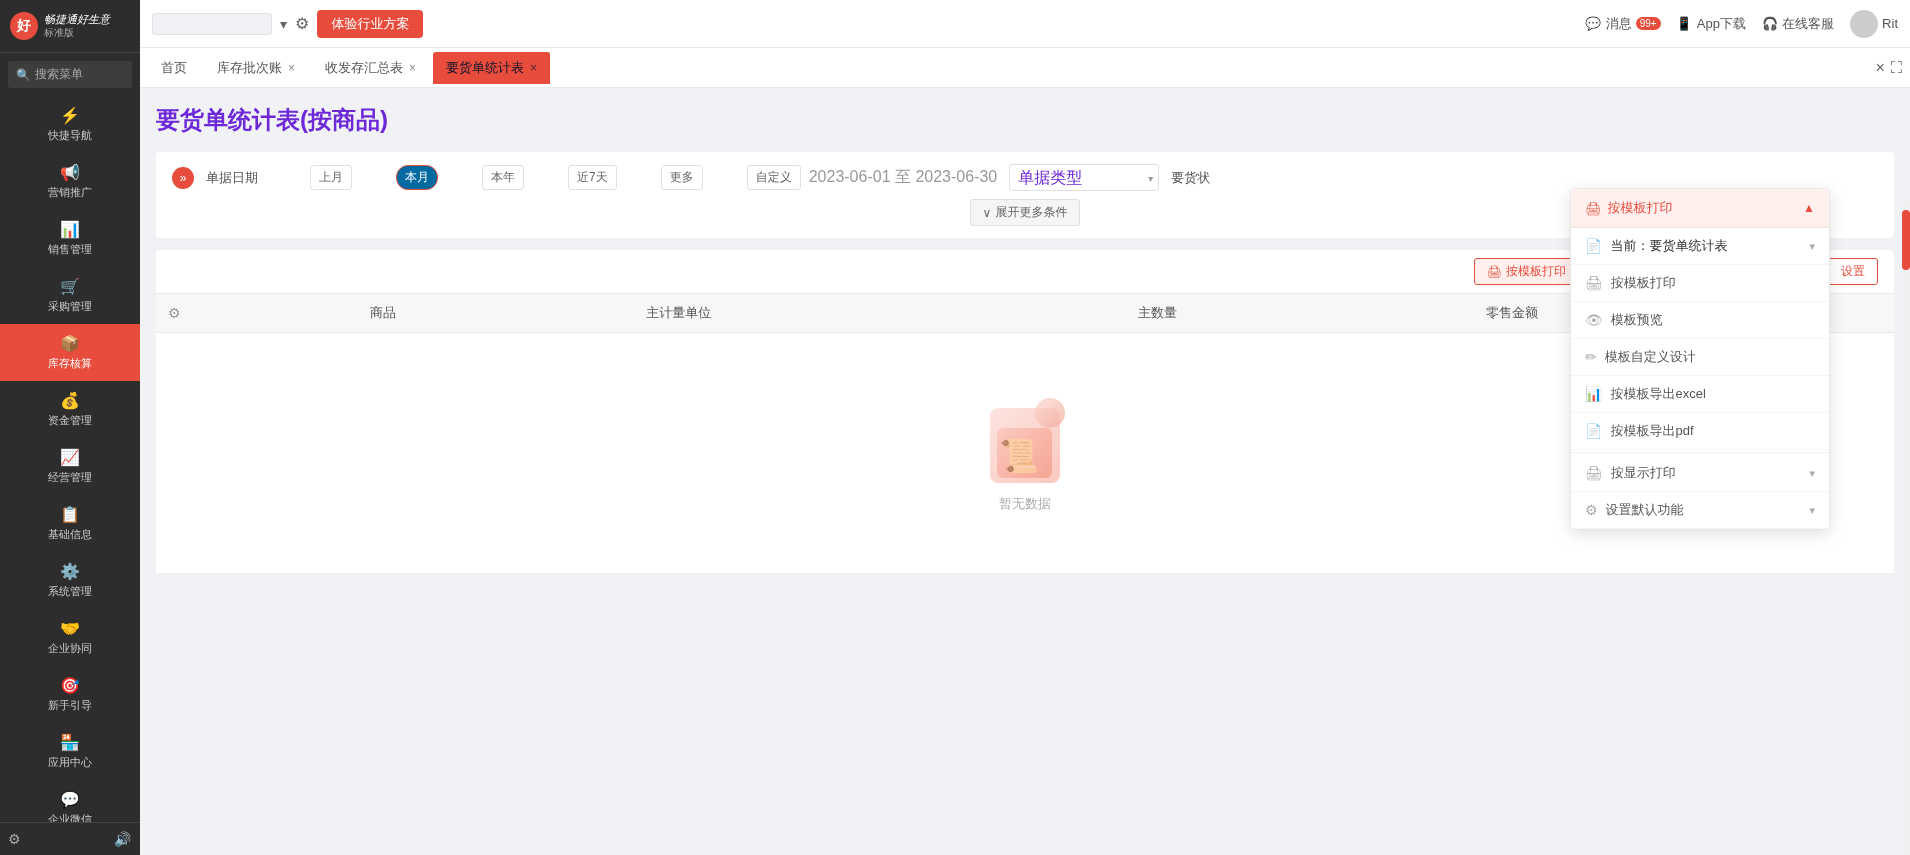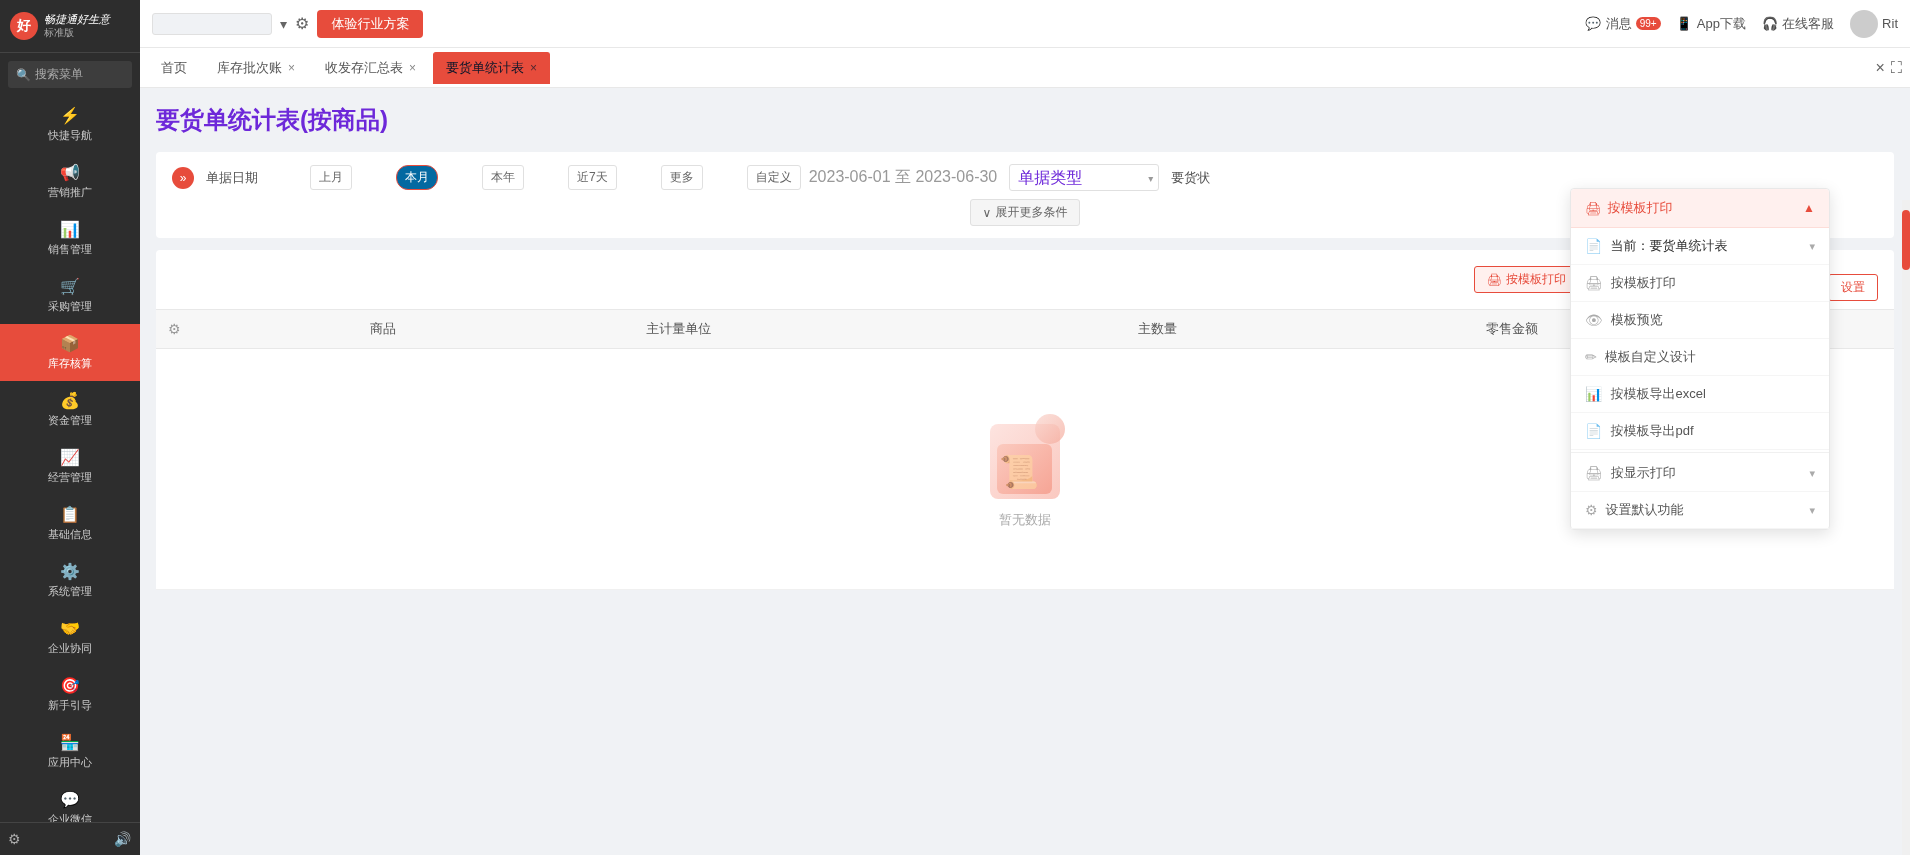--- a/index.html
+++ b/index.html
@@ -349,21 +349,20 @@
       gap: 4px;
     }
     .action-btn.primary {
       background: #e74c3c;
       color: white;
       border-color: #e74c3c;
     }
     .action-btn.outline-red {
       border-color: #e74c3c;
       color: #e74c3c;
-      margin-top: 16px;
     }
 
     
     .data-table {
       width: 100%;
       background: #fff;
       border-collapse: collapse;
     }
     .data-table th {
       background: #f7f7f7;

